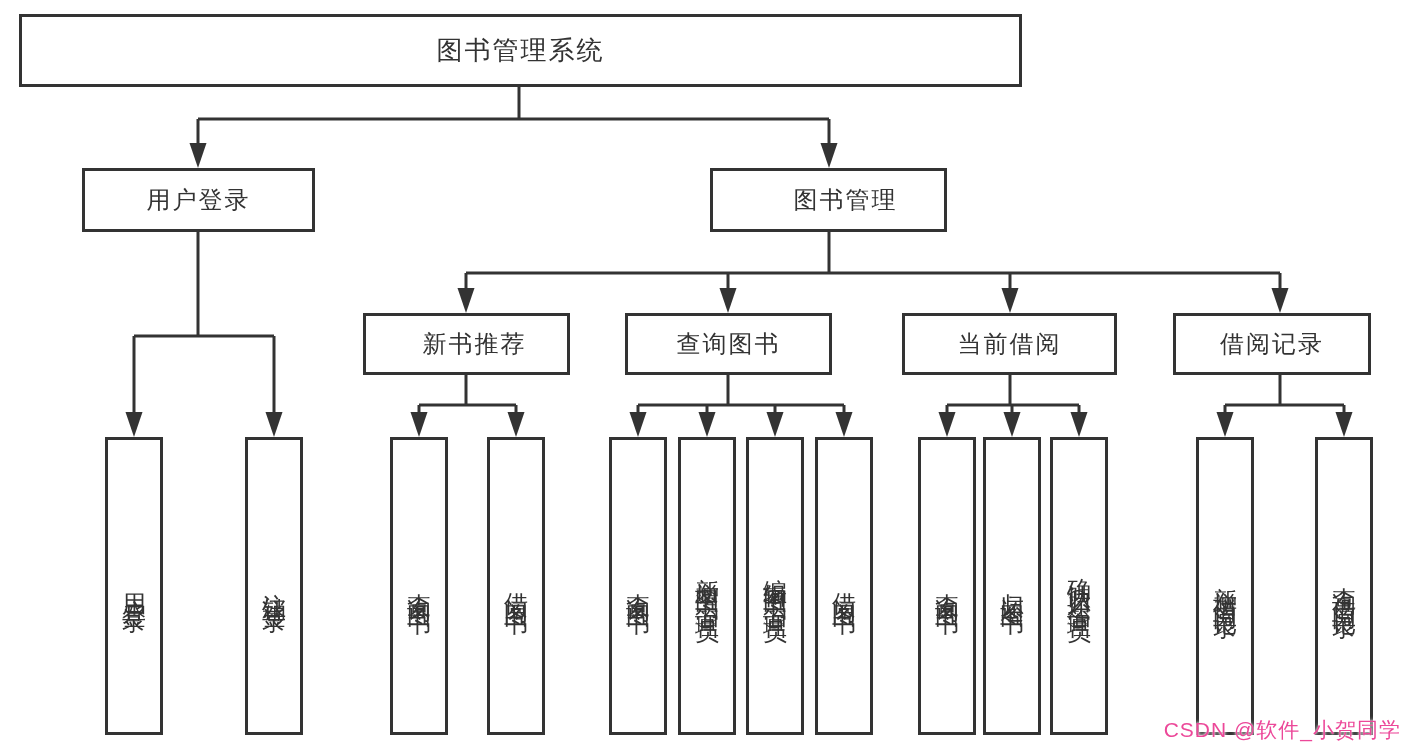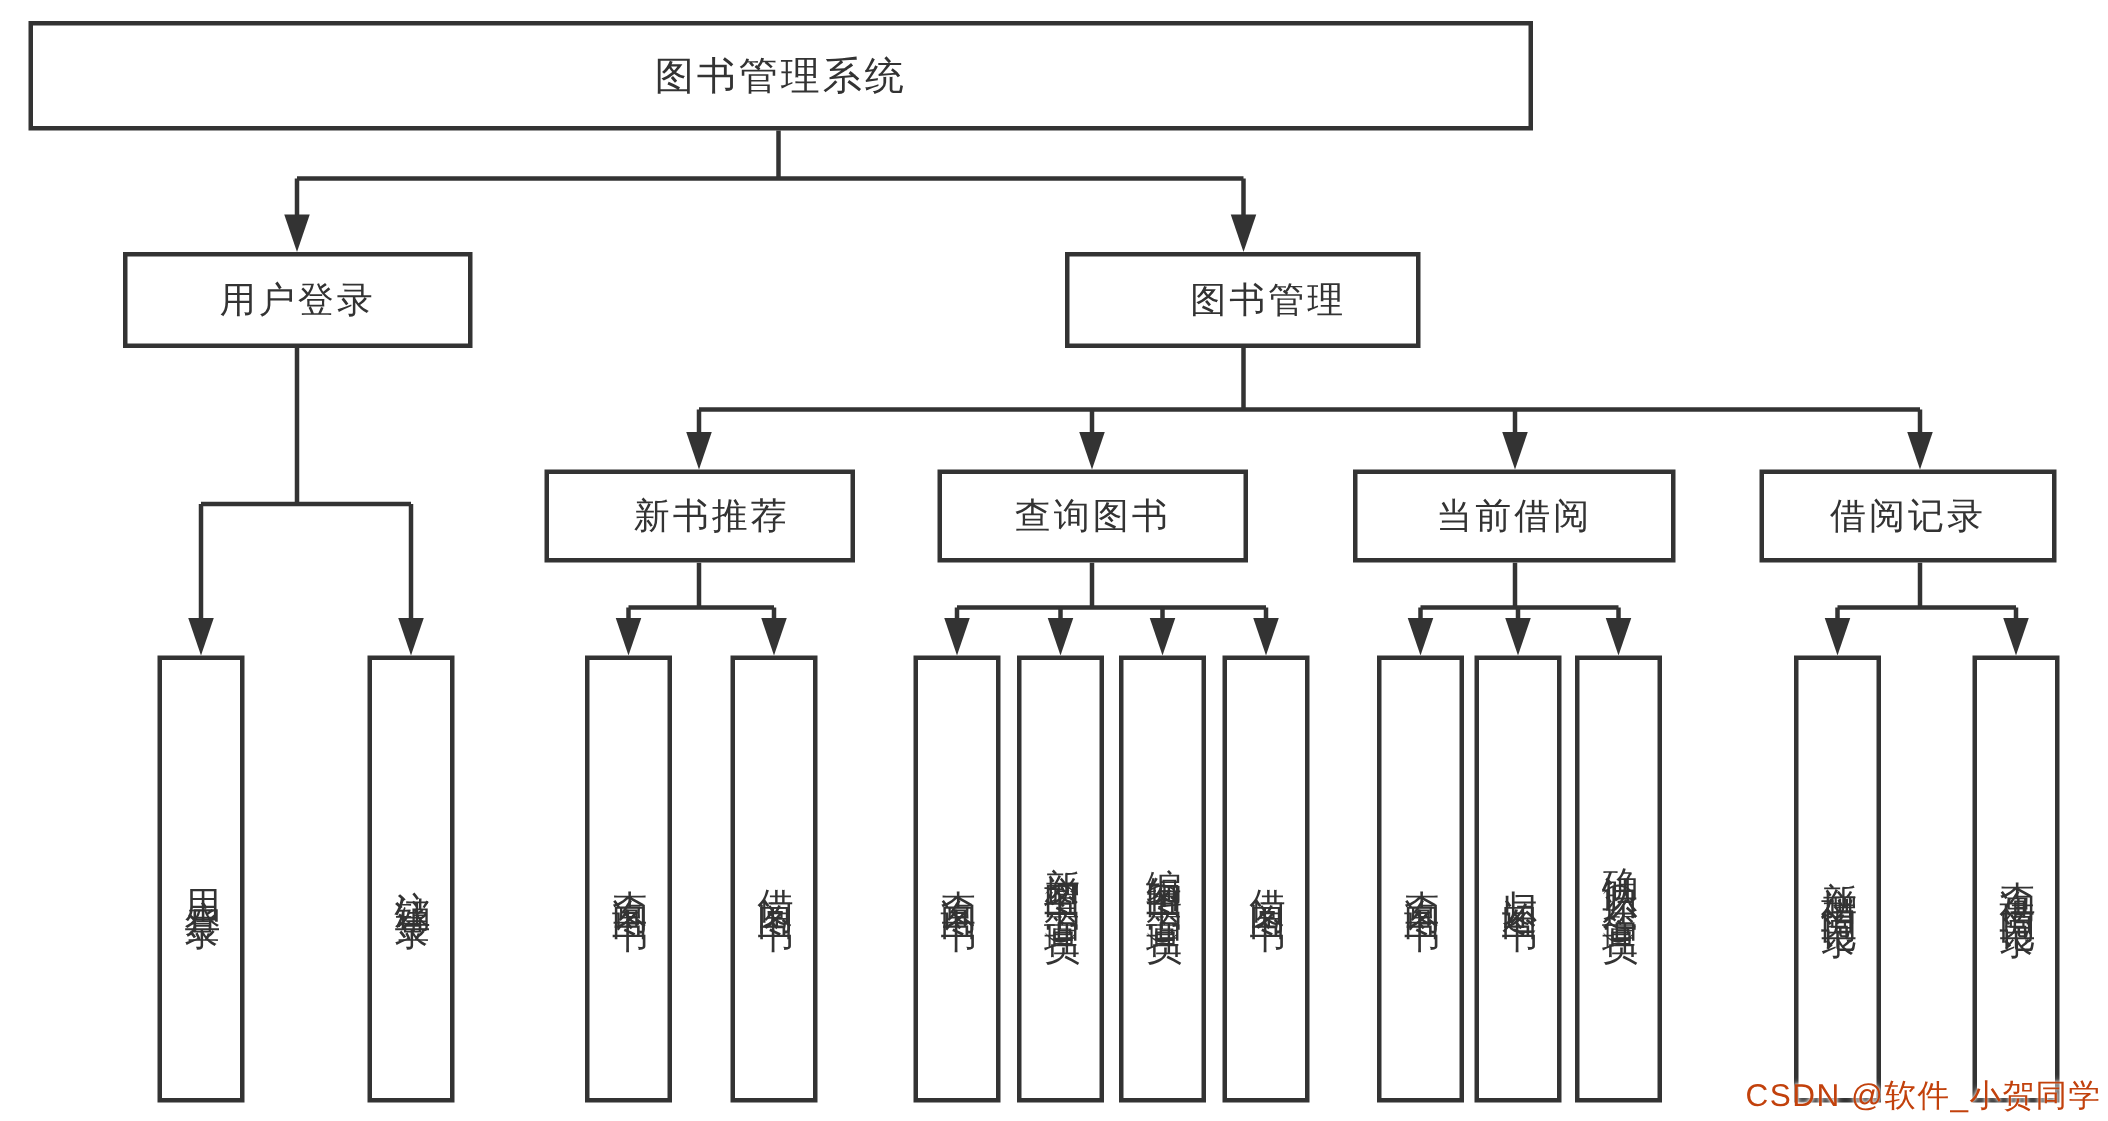--- a/index.html
+++ b/index.html
@@ -65,21 +65,21 @@
   .v10 { left: 983px;  }
   .v11 { left: 1050px; }
   .v12 { left: 1196px; }
   .v13 { left: 1315px; }
   #watermark {
     position: absolute;
     right: 4px;
     top: 716px;
     z-index: 3;
     font-size: 21px;
-    color: #c2410c;
+    color: #ec4899;
     letter-spacing: 1px;
     text-shadow: 0 0 2px #ffffff, 0 0 4px #ffffff;
     white-space: nowrap;
   }
 </style>
 </head>
 <body>
 
 <div id="canvas">
 

